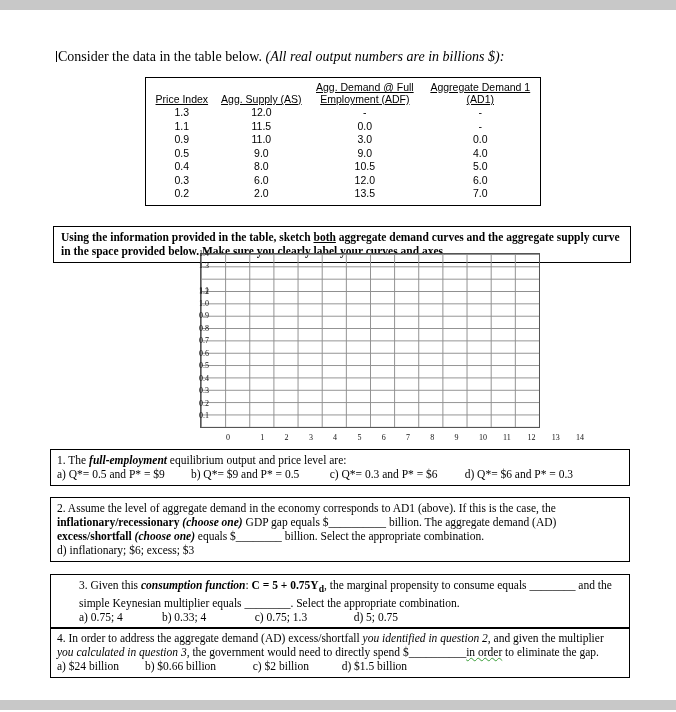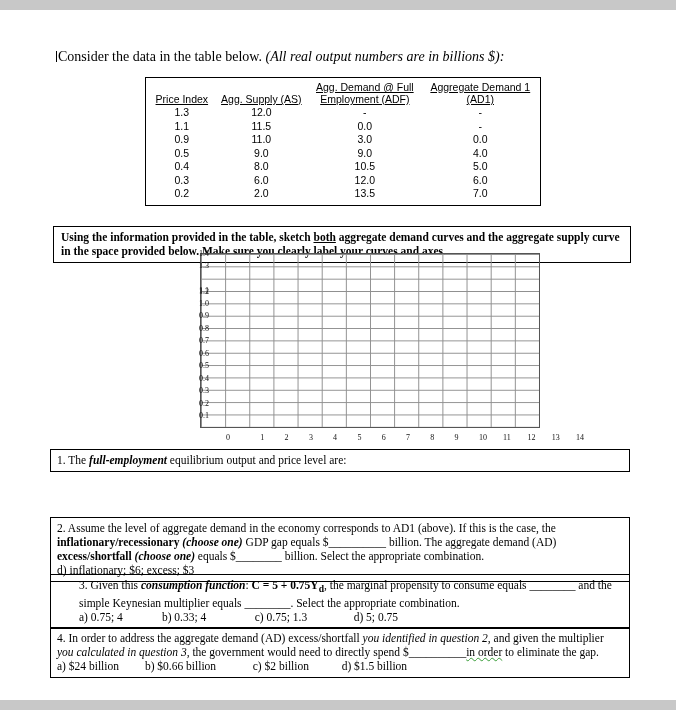--- a/index.html
+++ b/index.html
@@ -32,21 +32,21 @@
       linear-gradient(to bottom, #8f8f8f 1px, transparent 1px);
     background-size: calc(100%/14) calc(100%/14);
   }
   .tick { position:absolute; font-family:Liberation Serif, serif; font-size:8px; line-height:9px; color:#111;padding-left:44px; }
   .ytick { left:0; width:41px; text-align:right; }
   .xtick { top:183px; width:16px; text-align:center; }
   .origin { top:183px; left:27px; width:14px; text-align:center; }
 
   .qbox { position:absolute; left:50px; width:580px; border:1px solid #000; padding:3px 6px 4px; font-size:11.5px; line-height:14px; }
   #q1 { top:449px; }
-  #q2 { top:497px;margin-top:20px; }
+  #q2 { top:497px; }
   #q3 { top:574px;padding-left:28px; }
   #q4 { top:627px; }
   .opts span { display:inline-block; vertical-align:top; }
   .bi { font-weight:bold; font-style:italic; }
   .bd { font-weight:bold; }
   .wavy { text-decoration:underline; text-decoration-style:wavy; text-decoration-color:#3a9d3a; text-decoration-thickness:1px; }
 </style>
 </head>
 <body>
 
@@ -141,20 +141,26 @@
   <span class="tick xtick" style="left:255.6px">9</span>
   <span class="tick xtick" style="left:279.9px">10</span>
   <span class="tick xtick" style="left:304.1px">11</span>
   <span class="tick xtick" style="left:328.4px">12</span>
   <span class="tick xtick" style="left:352.7px">13</span>
   <span class="tick xtick" style="left:377px">14</span>
 </div>
 
 <div class="qbox" id="q1">
   <div><span>1. The </span><span class="bi">full-employment</span><span> equilibrium output and price level are:</span></div>
+  <div class="opts">
+    <span style="width:131px">a) Q*= 0.5 and P* = $9</span>
+    <span style="width:136px">b) Q*= $9 and P* = 0.5</span>
+    <span style="width:132px">c) Q*= 0.3 and P* = $6</span>
+    <span>d) Q*= $6 and P* = 0.3</span>
+  </div>
 </div>
 
 <div class="qbox" id="q2">
   <div><span>2. Assume the level of aggregate demand in the economy corresponds to AD1 (above). If this is the case, the </span><span class="bd">inflationary/recessionary </span><span class="bi">(choose one)</span><span> GDP gap equals $__________ billion. The aggregate demand (AD) </span><span class="bd">excess/shortfall </span><span class="bi">(choose one)</span><span> equals $________ billion. Select the appropriate combination.</span></div>
   <div class="opts">
     <span>d) inflationary; $6; excess; $3</span>
   </div>
 </div>
 
 <div class="qbox" id="q3">

